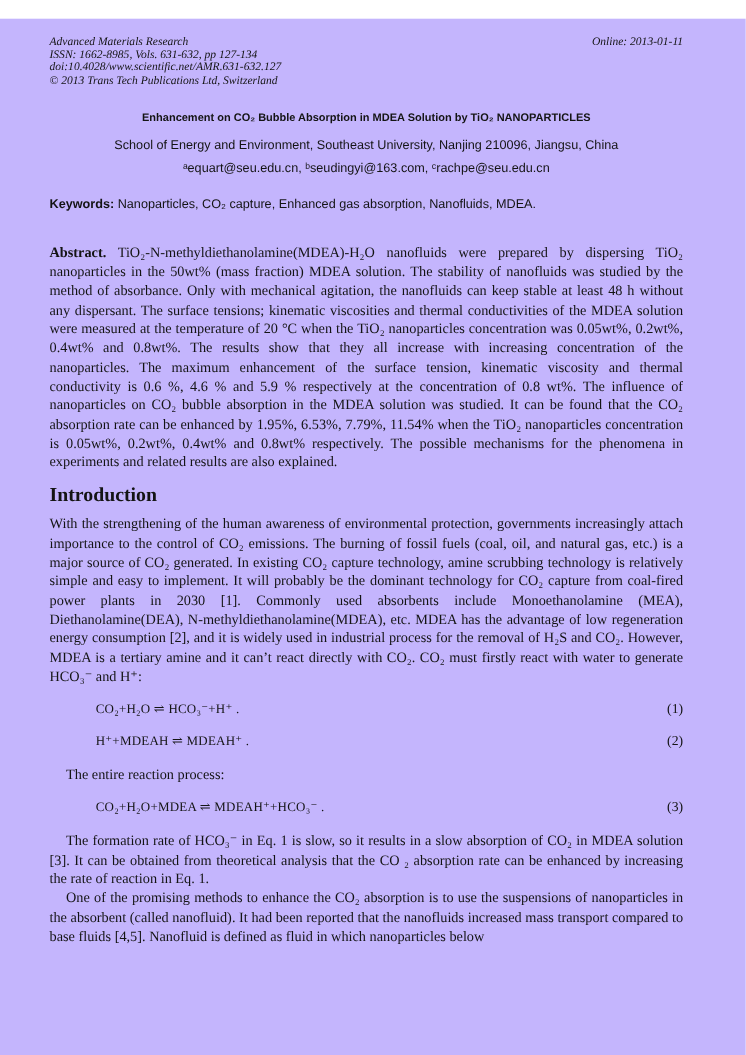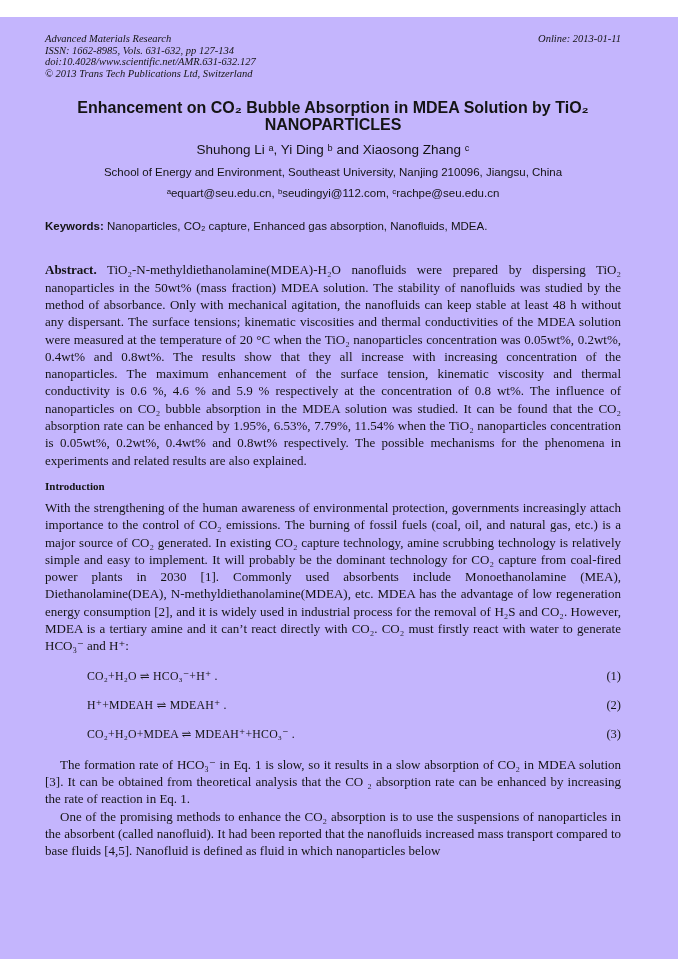--- a/index.html
+++ b/index.html
@@ -20,21 +20,21 @@
     font-style: italic;
     font-size: 10.5px;
     line-height: 11.6px;
     white-space: nowrap;
   }
   .title {
     margin-top: 21px;
     text-align: center;
     font-family: "Liberation Sans", "DejaVu Sans", sans-serif;
     font-weight: bold;
-    font-size: 16px;
+    font-size: 10px;
     line-height: 16.5px;
   }
   .authors {
     margin-top: 9px;
     text-align: center;
     font-family: "Liberation Sans", "DejaVu Sans", sans-serif;
     font-size: 13.5px;
   }
   .affil, .emails {
     margin-top: 9px;
@@ -51,21 +51,21 @@
   .abstract {
     margin-top: 29px;
     font-size: 13px;
     line-height: 17.3px;
     text-align: justify;
   }
   .abstract .lbl { font-weight: bold; }
   .sec-heading {
     margin: 11px 0 7px 0;
     font-weight: bold;
-    font-size: 11px;
+    font-size: 18px;
   }
   .para {
     font-size: 13px;
     line-height: 17.3px;
     text-align: justify;
     margin: 0;
   }
   .para.indent { text-indent: 15px; }
   .eq-row {
     display: flex;
@@ -95,45 +95,45 @@
       <div>Advanced Materials Research</div>
       <div>ISSN: 1662-8985, Vols. 631-632, pp 127-134</div>
       <div>doi:10.4028/www.scientific.net/AMR.631-632.127</div>
       <div>© 2013 Trans Tech Publications Ltd, Switzerland</div>
     </div>
     <div class="hdr-right">Online: 2013-01-11</div>
   </div>
 
   <div class="title">Enhancement on CO₂ Bubble Absorption in MDEA Solution by TiO₂ NANOPARTICLES</div>
 
-  <div class="authors">Shuhong Li ᵃ, Yi Ding ᵇ and Xiaosong Zhang ᶜ</div>
 
   <div class="affil">School of Energy and Environment, Southeast University, Nanjing 210096, Jiangsu, China</div>
 
-  <div class="emails">ᵃequart@seu.edu.cn, ᵇseudingyi@112.com, ᶜrachpe@seu.edu.cn</div>
+  <div class="emails">ᵃequart@seu.edu.cn, ᵇseudingyi@163.com, ᶜrachpe@seu.edu.cn</div>
 
   <div class="keywords"><span class="lbl">Keywords:</span><span> Nanoparticles, CO₂ capture, Enhanced gas absorption, Nanofluids, MDEA.</span></div>
 
   <div class="abstract"><span class="lbl">Abstract.</span><span> TiO₂-N-methyldiethanolamine(MDEA)-H₂O nanofluids were prepared by dispersing TiO₂ nanoparticles in the 50wt% (mass fraction) MDEA solution. The stability of nanofluids was studied by the method of absorbance. Only with mechanical agitation, the nanofluids can keep stable at least 48 h without any dispersant. The surface tensions; kinematic viscosities and thermal conductivities of the MDEA solution were measured at the temperature of 20 °C when the TiO₂ nanoparticles concentration was 0.05wt%, 0.2wt%, 0.4wt% and 0.8wt%. The results show that they all increase with increasing concentration of the nanoparticles. The maximum enhancement of the surface tension, kinematic viscosity and thermal conductivity is 0.6 %, 4.6 % and 5.9 % respectively at the concentration of 0.8 wt%. The influence of nanoparticles on CO₂ bubble absorption in the MDEA solution was studied. It can be found that the CO₂ absorption rate can be enhanced by 1.95%, 6.53%, 7.79%, 11.54% when the TiO₂ nanoparticles concentration is 0.05wt%, 0.2wt%, 0.4wt% and 0.8wt% respectively. The possible mechanisms for the phenomena in experiments and related results are also explained.</span></div>
 
   <div class="sec-heading">Introduction</div>
 
   <p class="para">With the strengthening of the human awareness of environmental protection, governments increasingly attach importance to the control of CO₂ emissions. The burning of fossil fuels (coal, oil, and natural gas, etc.) is a major source of CO₂ generated. In existing CO₂ capture technology, amine scrubbing technology is relatively simple and easy to implement. It will probably be the dominant technology for CO₂ capture from coal-fired power plants in 2030 [1]. Commonly used absorbents include Monoethanolamine (MEA), Diethanolamine(DEA), N-methyldiethanolamine(MDEA), etc. MDEA has the advantage of low regeneration energy consumption [2], and it is widely used in industrial process for the removal of H₂S and CO₂. However, MDEA is a tertiary amine and it can’t react directly with CO₂. CO₂ must firstly react with water to generate HCO₃⁻ and H⁺:</p>
 
   <div class="eq-row">
     <span class="eq-formula">CO₂+H₂O ⇌ HCO₃⁻+H⁺ .</span>
     <span class="eq-number">(1)</span>
   </div>
 
 
   <div class="eq-row">
     <span class="eq-formula">H⁺+MDEAH ⇌ MDEAH⁺ .</span>
     <span class="eq-number">(2)</span>
   </div>
 
+  <p class="para indent">The entire reaction process:</p>
 
   <div class="eq-row">
     <span class="eq-formula">CO₂+H₂O+MDEA ⇌ MDEAH⁺+HCO₃⁻ .</span>
     <span class="eq-number">(3)</span>
   </div>
 
   <p class="para indent">The formation rate of HCO₃⁻ in Eq. 1 is slow, so it results in a slow absorption of CO₂ in MDEA solution [3]. It can be obtained from theoretical analysis that the CO ₂ absorption rate can be enhanced by increasing the rate of reaction in Eq. 1.</p>
   <p class="para indent">One of the promising methods to enhance the CO₂ absorption is to use the suspensions of nanoparticles in the absorbent (called nanofluid). It had been reported that the nanofluids increased mass transport compared to base fluids [4,5]. Nanofluid is defined as fluid in which nanoparticles below</p>
 
   <div class="accent-bar" style="background: rgb(68, 114, 196);"></div>

